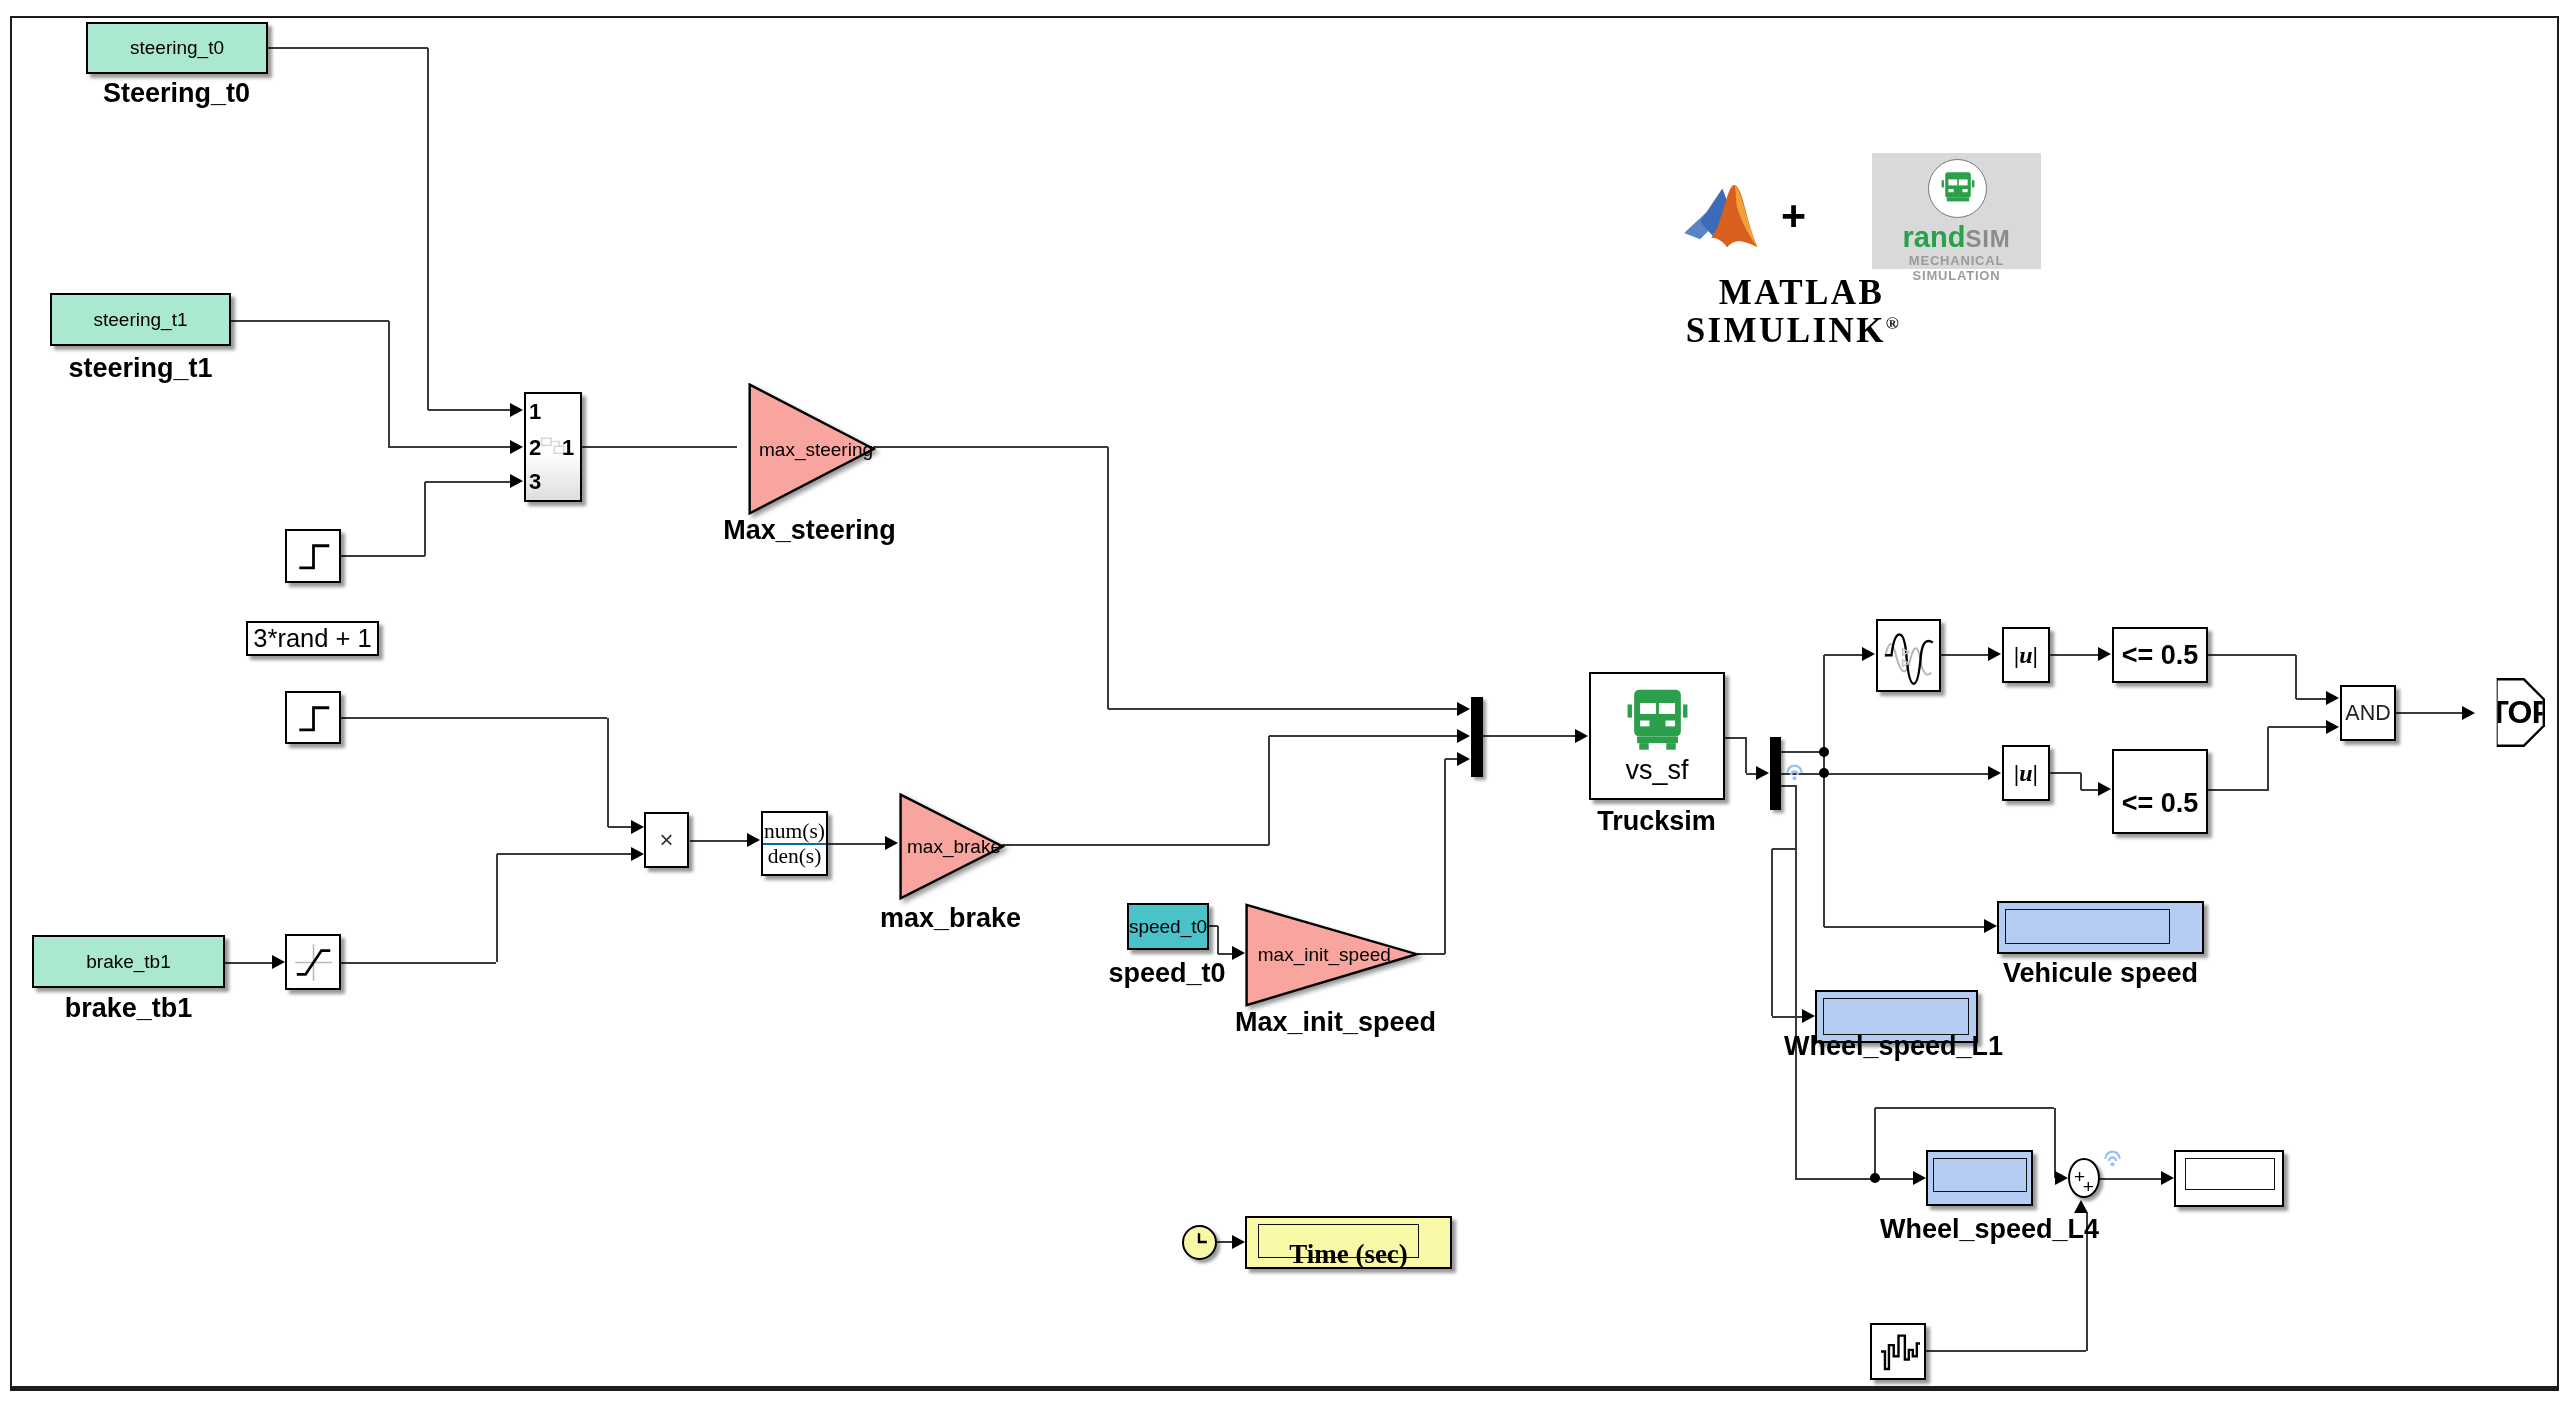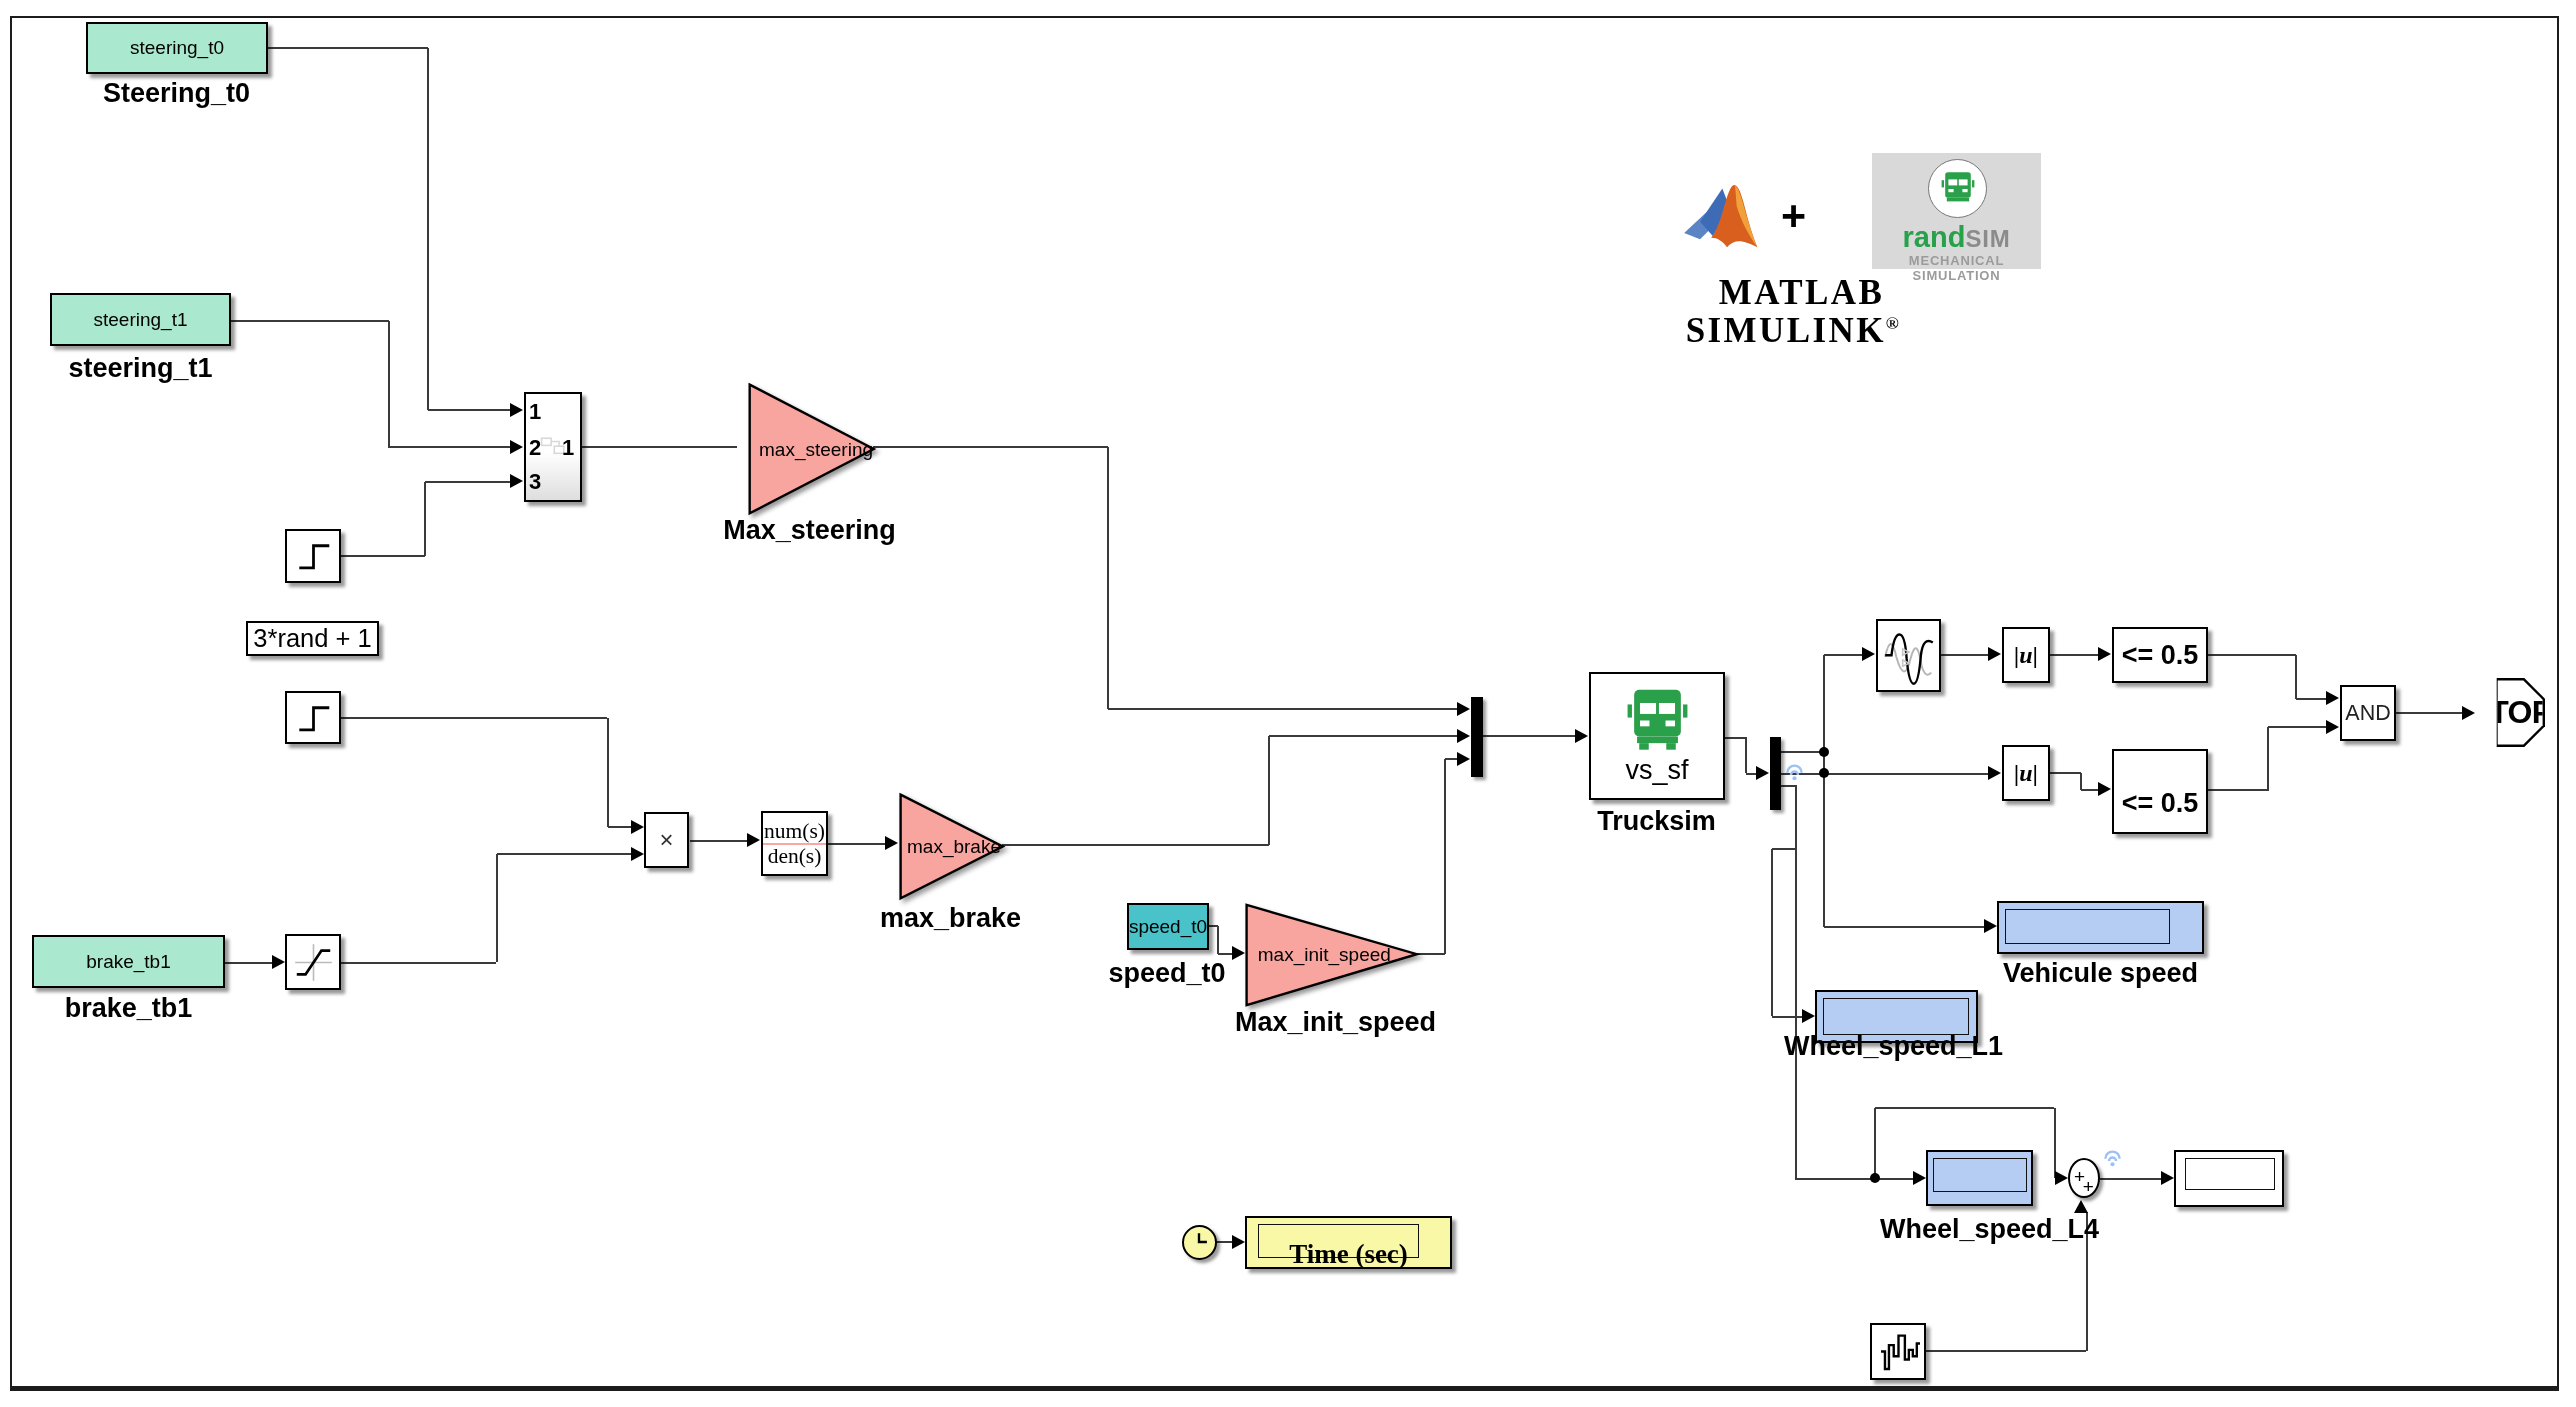--- a/index.html
+++ b/index.html
@@ -26,21 +26,21 @@
   .arrowU{position:absolute;width:0;height:0;border-left:7.2px solid transparent;
           border-right:7.2px solid transparent;border-bottom:13.6px solid #000;}
   .dot{position:absolute;width:10.4px;height:10.4px;border-radius:50%;background:#000;}
   .gain{position:absolute;}
   .gain svg{overflow:visible;}
   .gaintext{position:absolute;font-size:19px;white-space:nowrap;}
   .busbar{position:absolute;background:#000;box-shadow:3.2px 3.2px 3.2px rgba(0,0,0,0.4);}
   .port{position:absolute;font-weight:bold;font-size:22px;}
   #subsys{background:linear-gradient(#ffffff 55%,#dedede 100%);}
   #tf-block{flex-direction:column;font-family:"Liberation Serif",serif;font-size:21.5px;line-height:1.05;}
-  #tf-block .den{border-top:2px solid #fca5a5;padding:0 4.8px;}
+  #tf-block .den{border-top:2px solid #0369a1;padding:0 4.8px;}
   .absu{font-family:"Liberation Serif",serif;font-style:italic;font-weight:bold;font-size:24px;}
   .cmp{font-weight:bold;font-size:27px;}
   #stop-block{clip-path:polygon(30% 0,70% 0,100% 30%,100% 70%,70% 100%,30% 100%);
       border:none;background:#000;box-shadow:none;}
   #stop-inner{position:absolute;left:2.4px;top:2.4px;right:2.4px;bottom:2.4px;background:#fff;
       clip-path:polygon(30% 0,70% 0,100% 30%,100% 70%,70% 100%,30% 100%);
       display:flex;align-items:center;justify-content:center;font-weight:bold;font-size:32px;letter-spacing:-0.8px;}
   .wifi{position:absolute;}
   #trucksim-logo{background:#d9d9d9;box-shadow:none;border:none;display:block;}
   #tslogo-circle{position:absolute;left:56px;top:6.4px;width:57px;height:57px;background:#fff;

